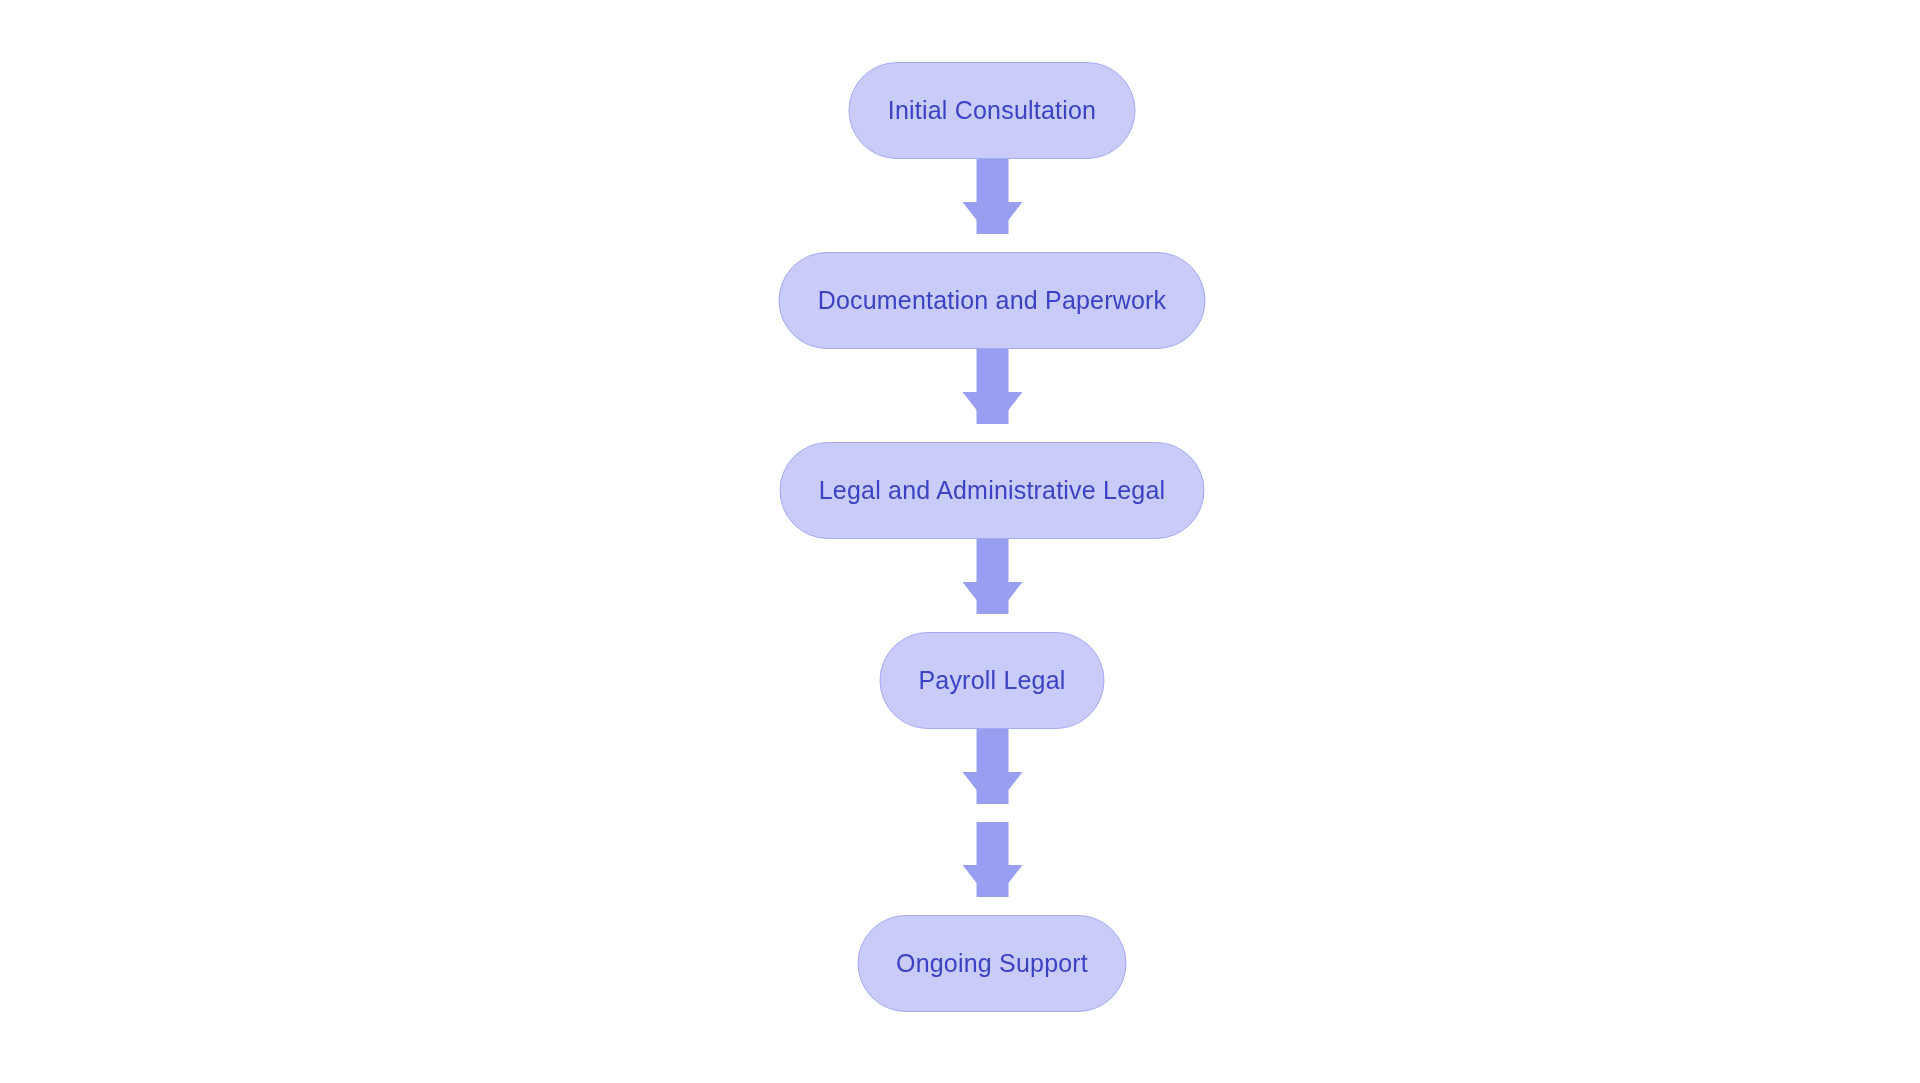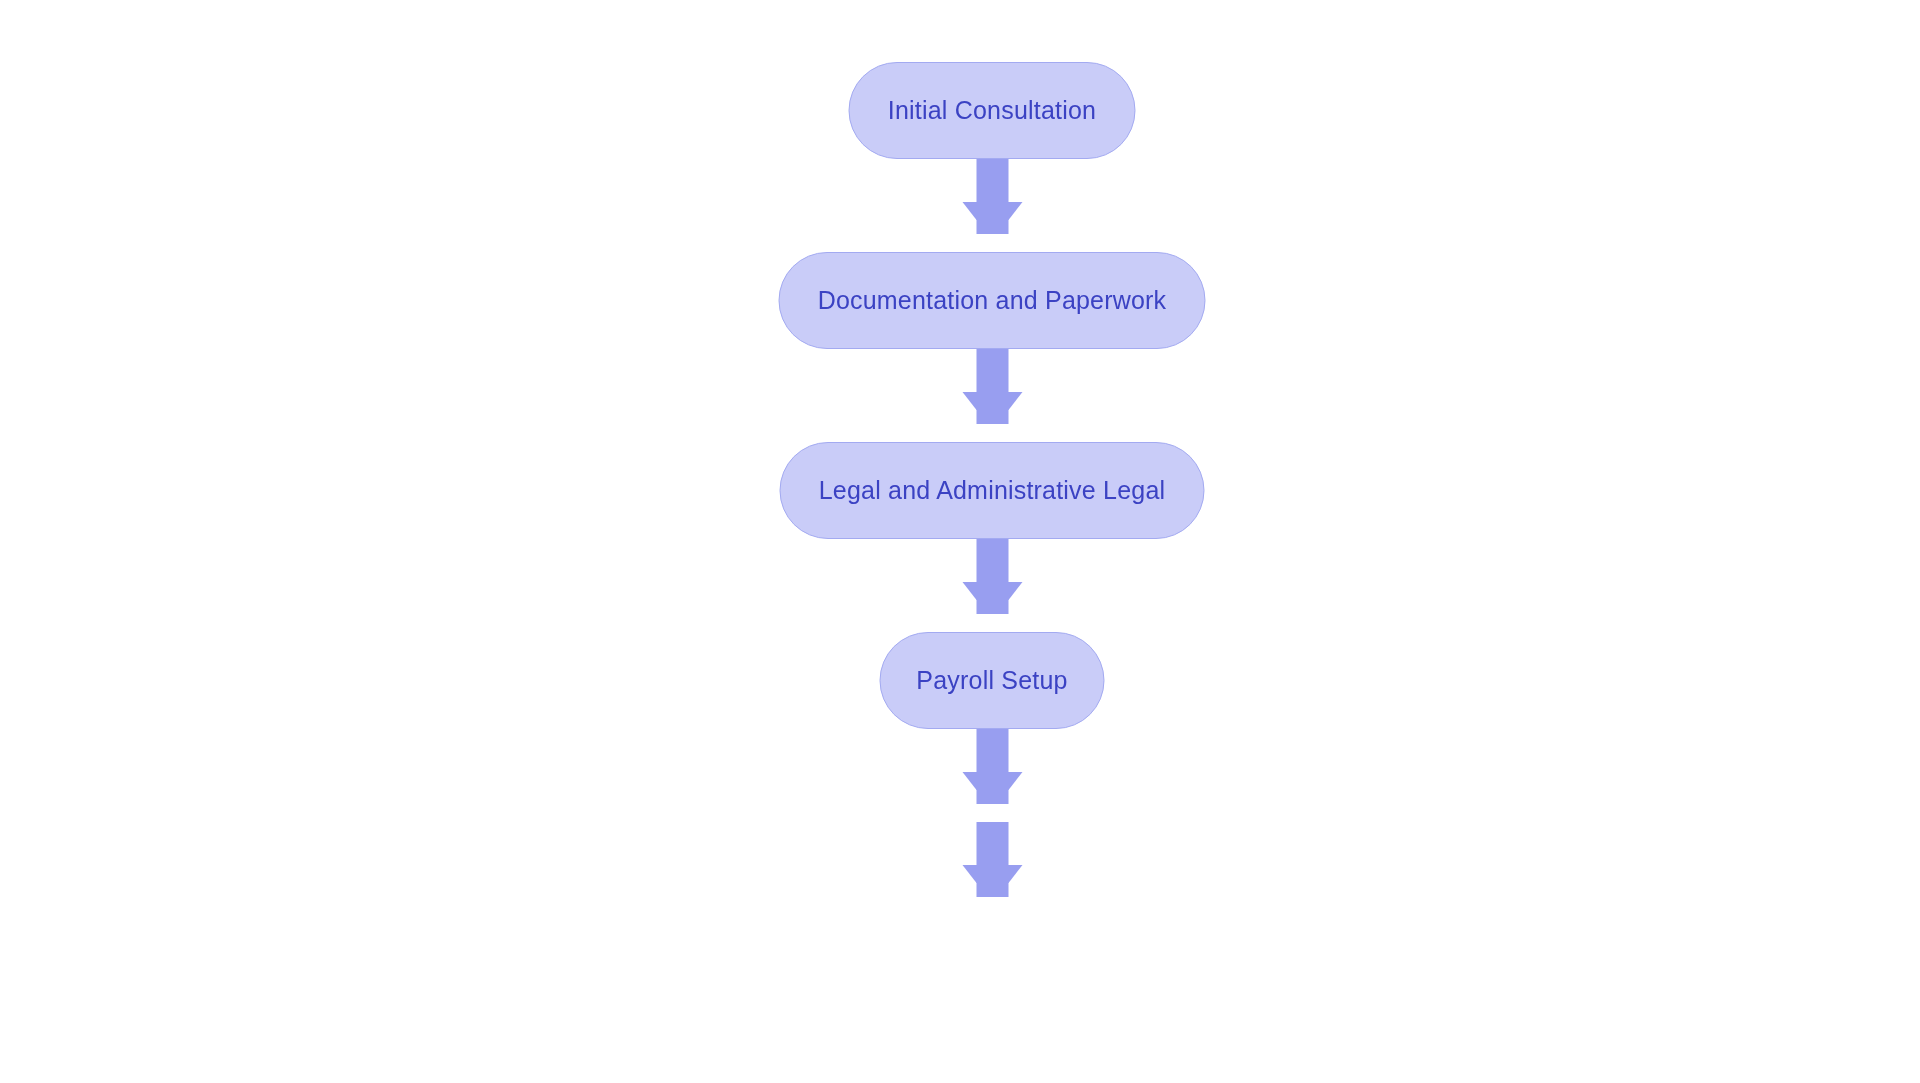--- a/index.html
+++ b/index.html
@@ -102,29 +102,32 @@
     <div class="node" style="width: 425px;">
       <span class="node-label">Legal and Administrative Legal</span>
     </div>
 
     <div class="connector">
       <div class="line"></div>
       <div class="arrowhead"></div>
     </div>
 
     <div class="node" style="width: 225px;">
-      <span class="node-label">Payroll Setup</span>
+      <span class="node-label">Payroll Legal</span>
     </div>
 
     <div class="connector">
       <div class="line"></div>
       <div class="arrowhead"></div>
     </div>
 
 
     <div class="connector">
       <div class="line"></div>
       <div class="arrowhead"></div>
     </div>
 
+    <div class="node" style="width: 269px;">
+      <span class="node-label">Ongoing Support</span>
+    </div>
 
   </div>
 </div>
 
 </body></html>

